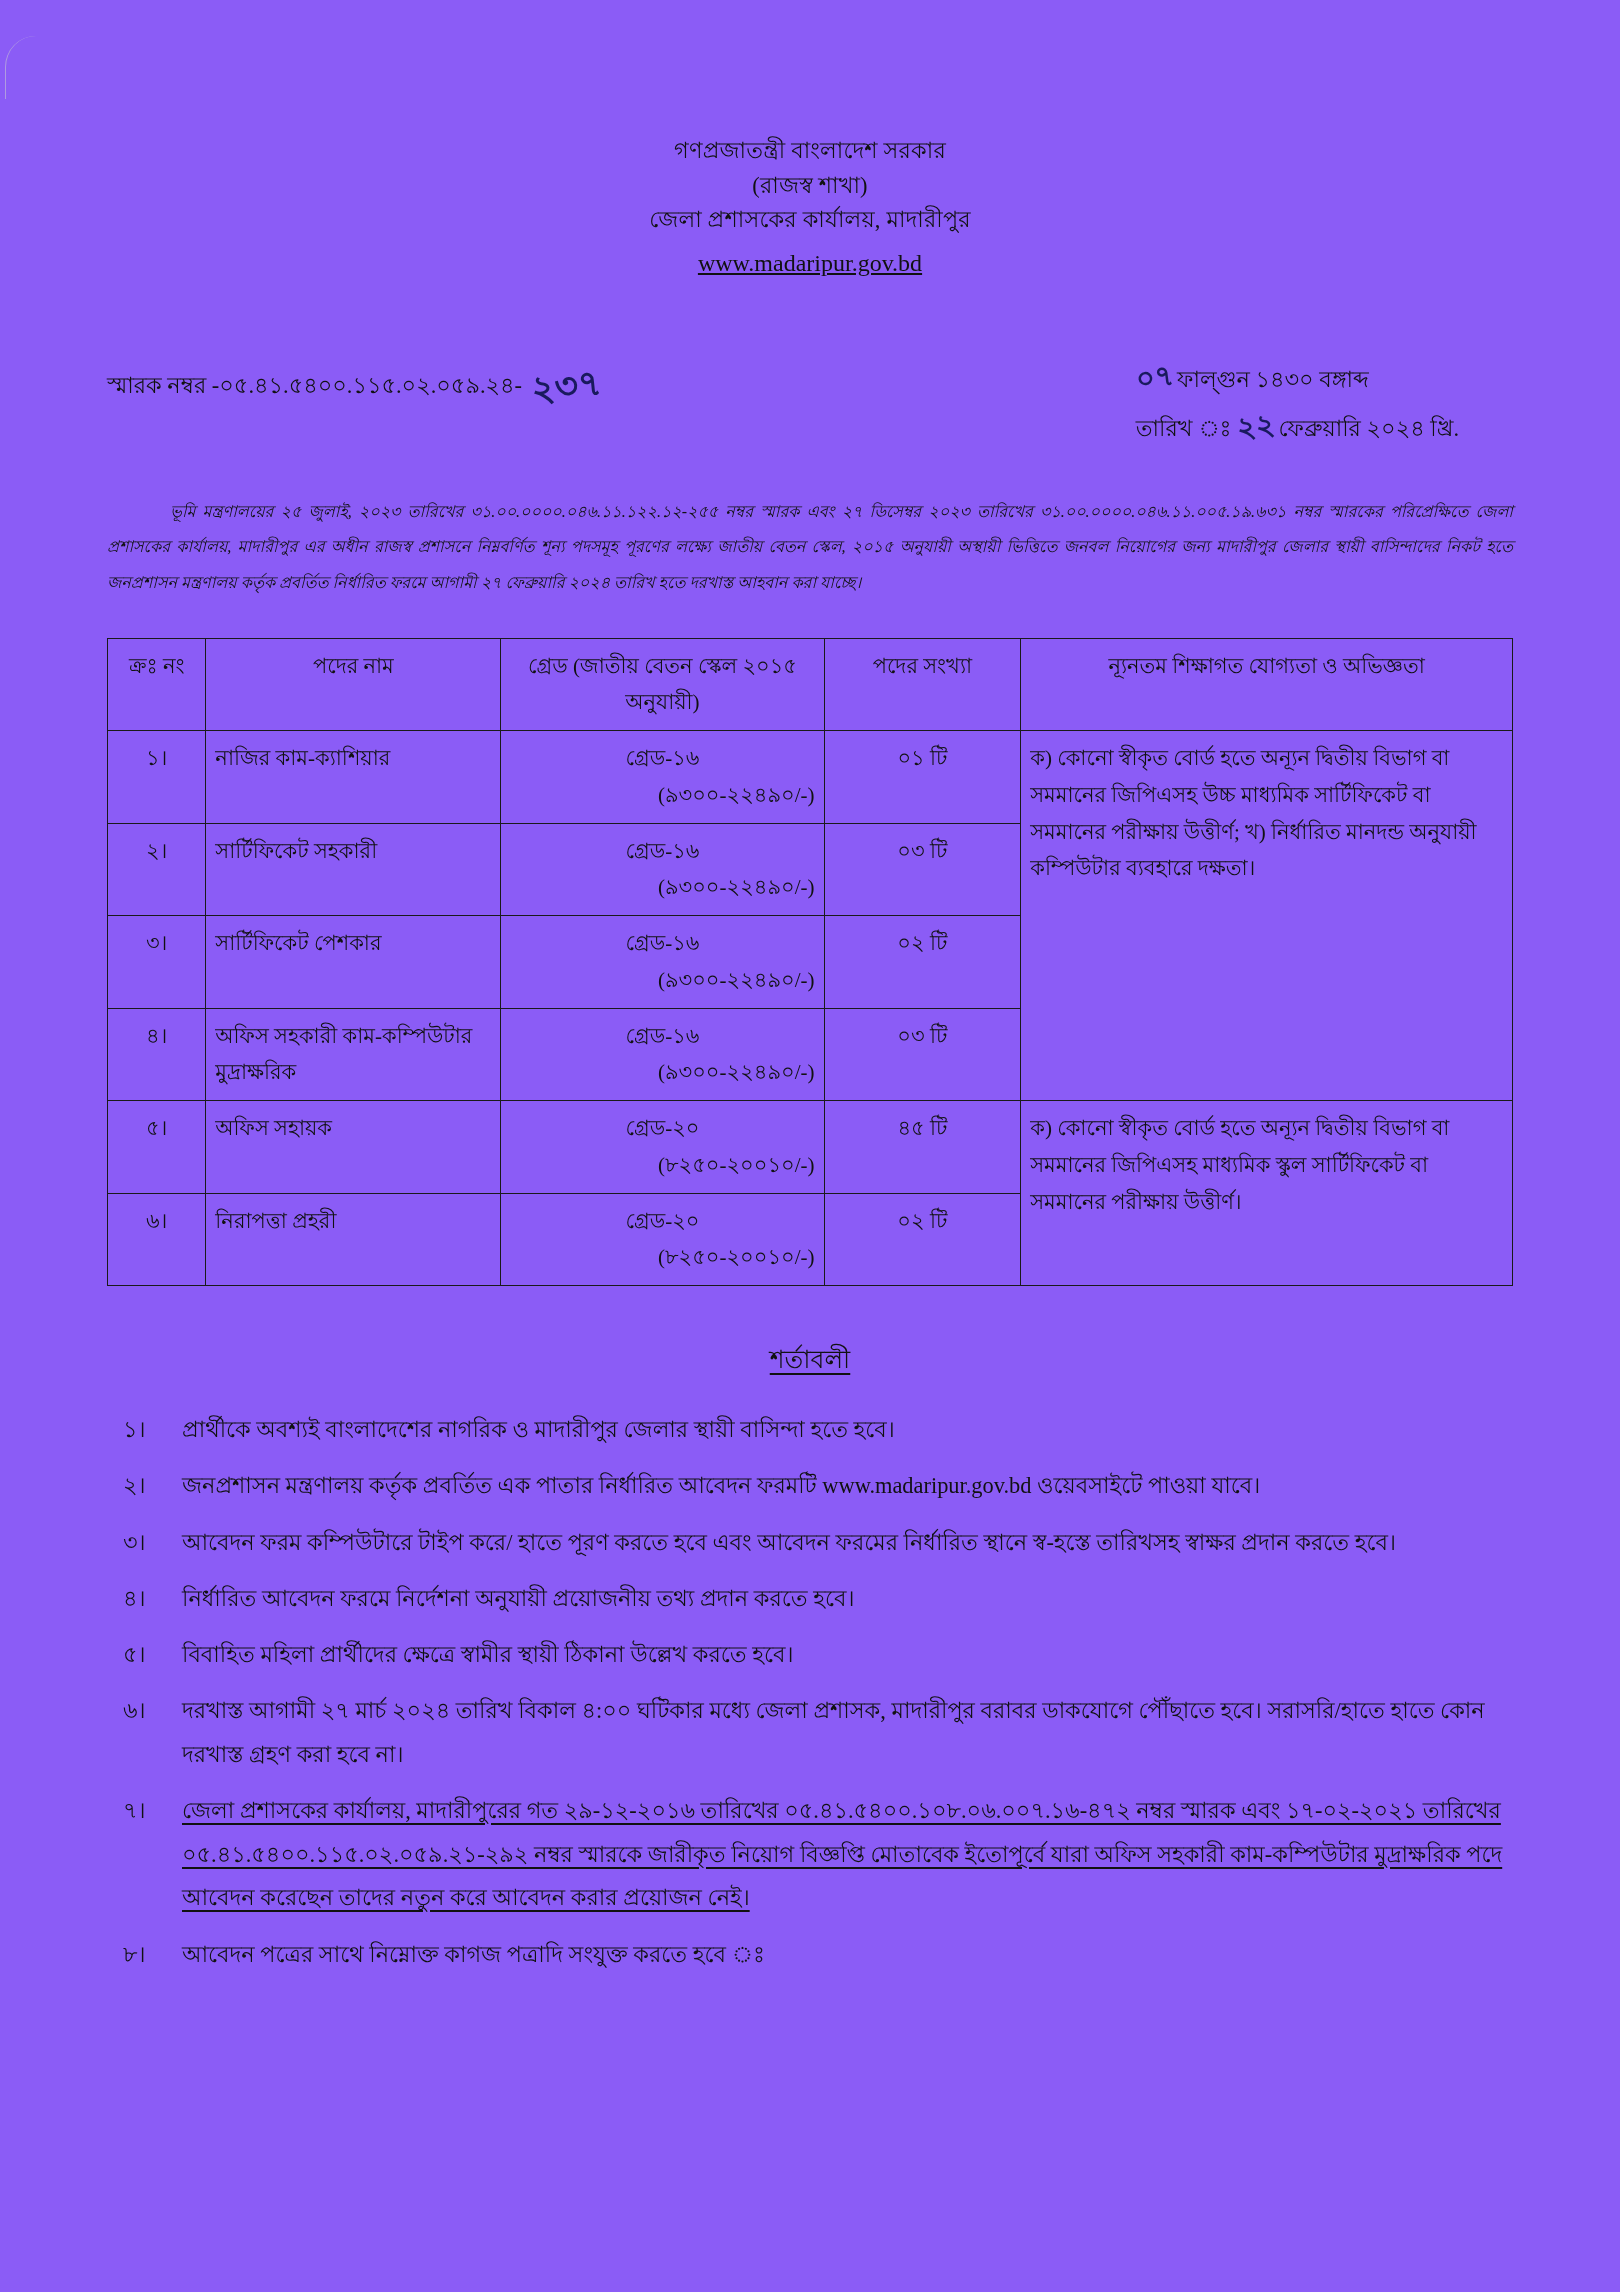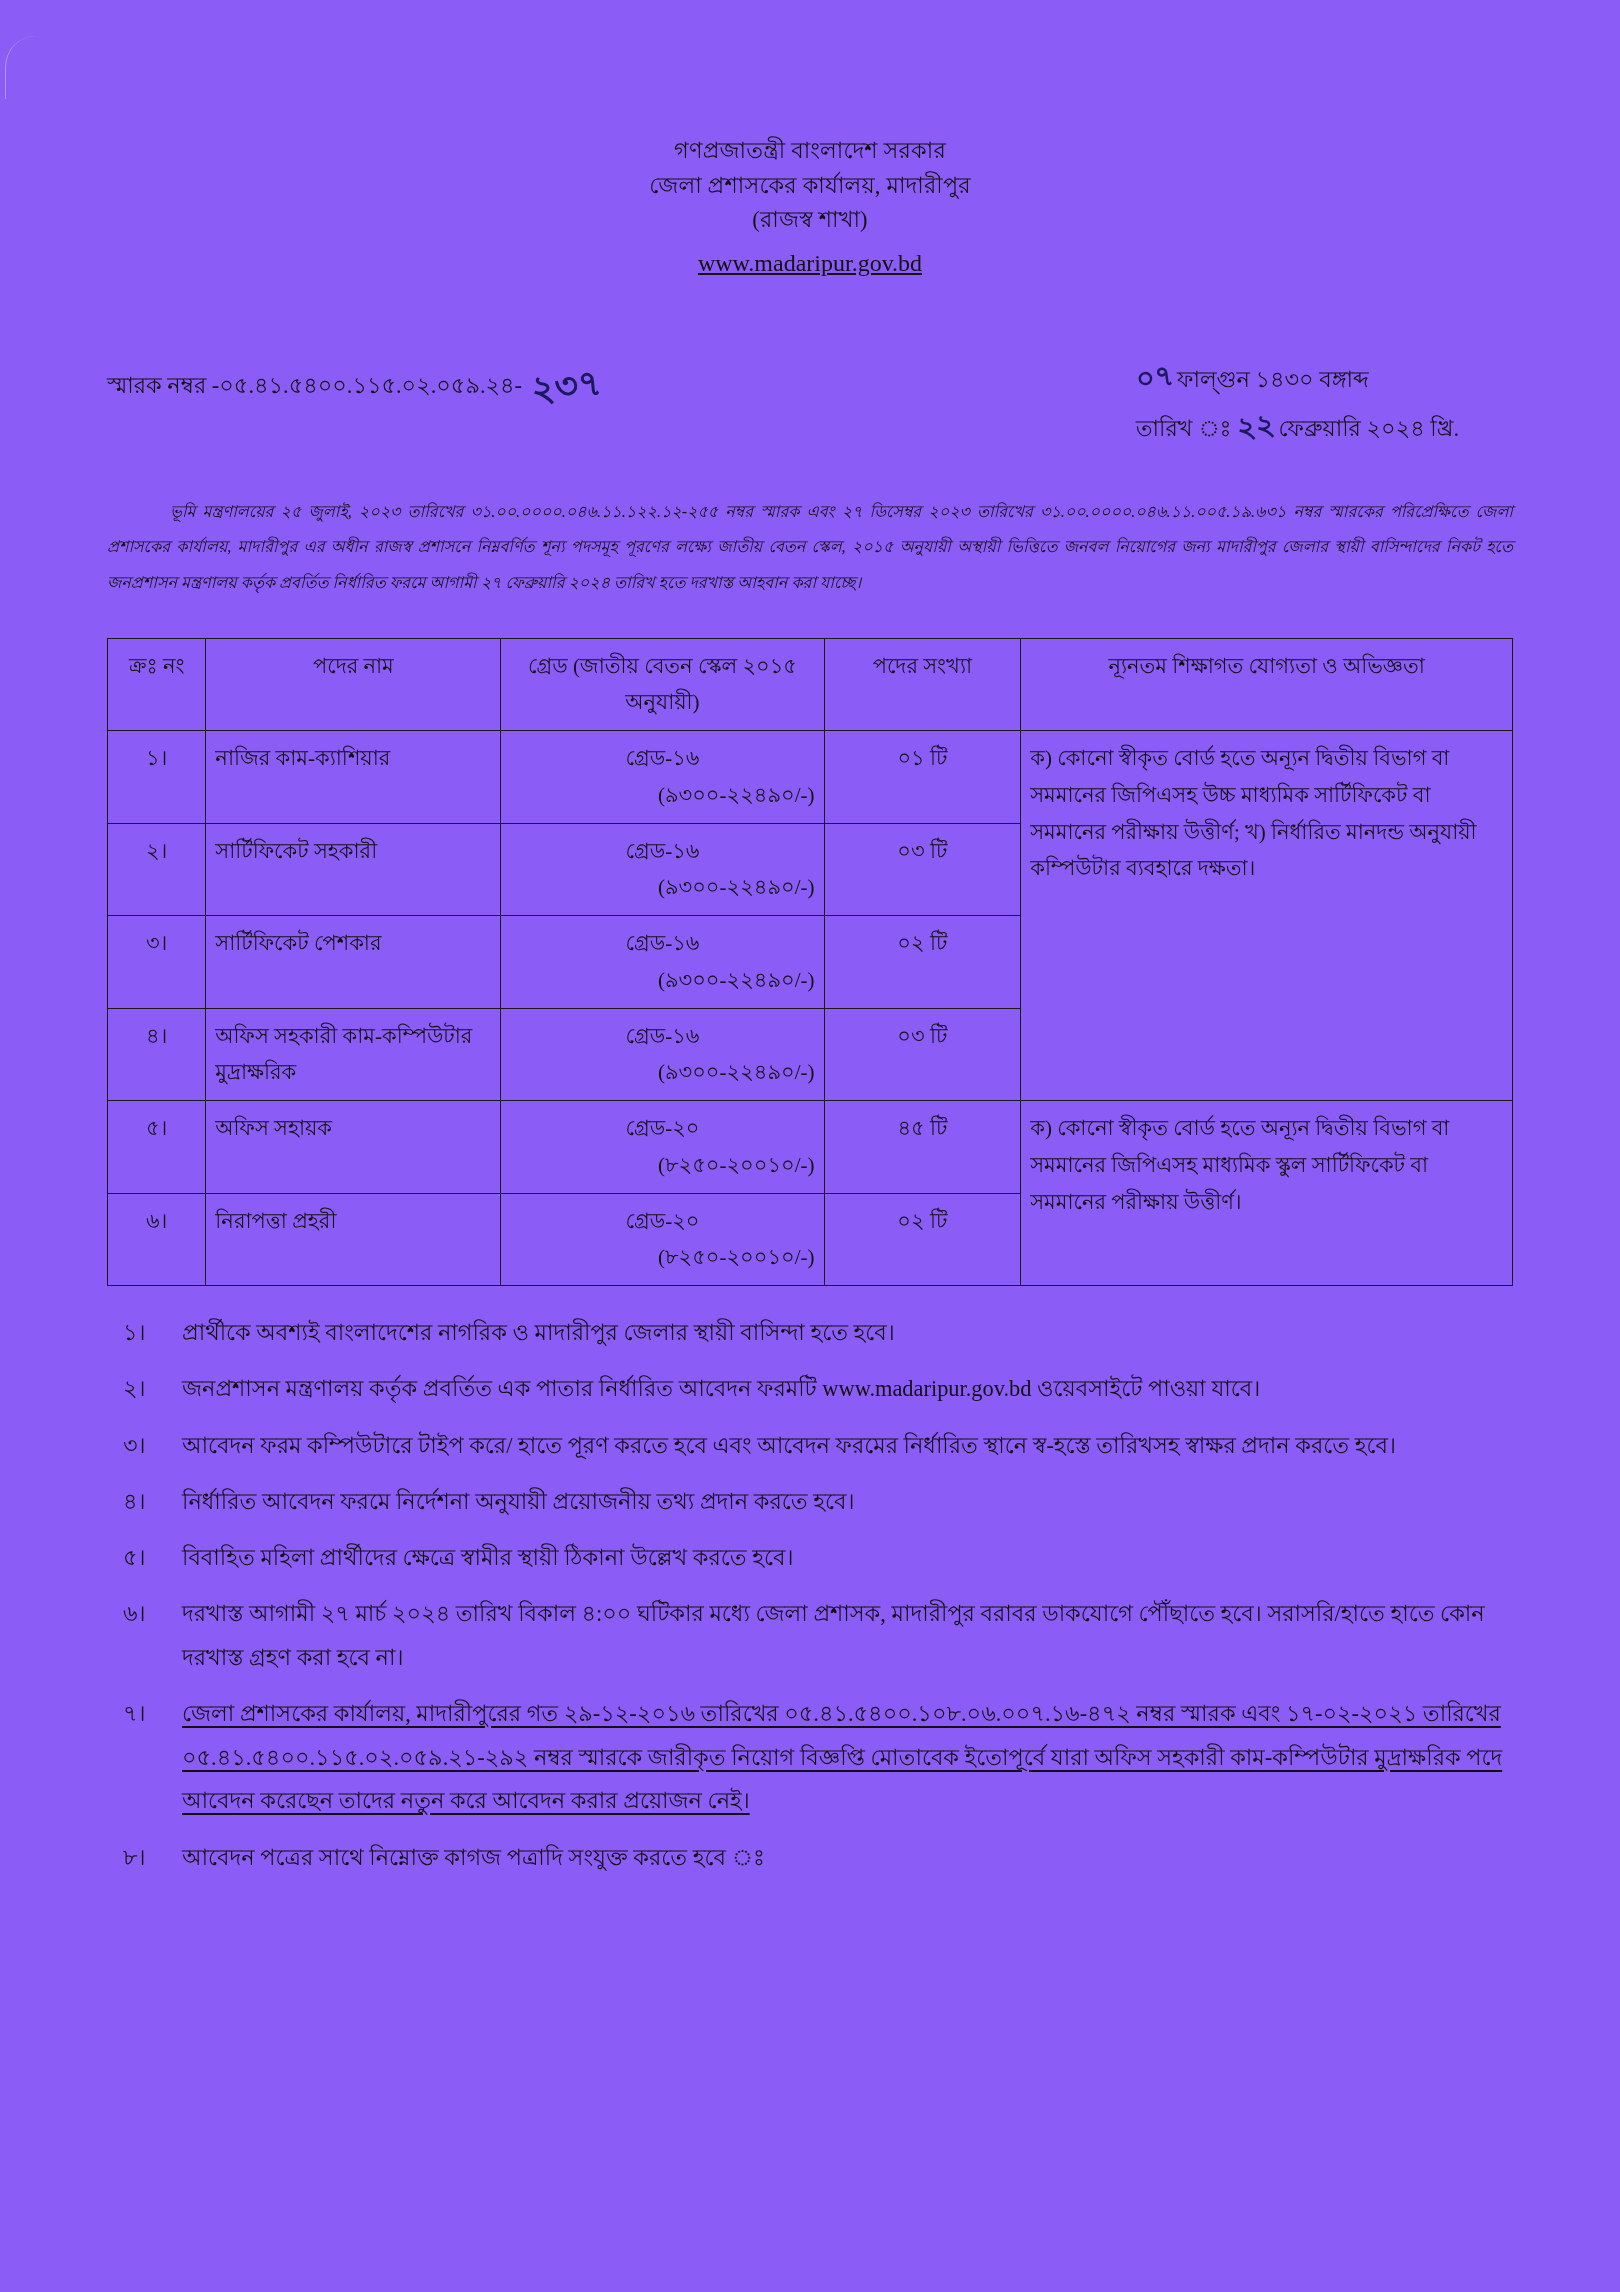--- a/index.html
+++ b/index.html
@@ -167,22 +167,22 @@
 </head>
 <body>
 
 <div class="page">
   <div class="scan-mark"></div>
 
   <div class="inner">
 
     <div class="header-block">
       <div class="header-line">গণপ্রজাতন্ত্রী বাংলাদেশ সরকার</div>
+      <div class="header-line">(রাজস্ব শাখা)</div>
       <div class="header-line">জেলা প্রশাসকের কার্যালয়, মাদারীপুর</div>
-      <div class="header-line">(রাজস্ব শাখা)</div>
       <div class="header-site">www.madaripur.gov.bd</div>
     </div>
 
     <div class="memo-row">
       <div class="memo-left">
         <span>স্মারক নম্বর -০৫.৪১.৫৪০০.১১৫.০২.০৫৯.২৪-</span><span class="memo-hand">২৩৭</span>
       </div>
       <div class="memo-right">
         <span class="l1"><span class="hand-sm">০৭</span><span>ফাল্গুন ১৪৩০ বঙ্গাব্দ</span></span>
         <span class="l2"><span>তারিখ ঃ</span> <span class="hand-sm">২২</span><span>ফেব্রুয়ারি ২০২৪ খ্রি.</span></span>
@@ -255,20 +255,21 @@
           <td class="c-post">নিরাপত্তা প্রহরী</td>
           <td class="c-grade">
             <span>গ্রেড-২০</span>
             <span class="gradeline2">(৮২৫০-২০০১০/-)</span>
           </td>
           <td class="c-num">০২ টি</td>
         </tr>
       </tbody>
     </table>
 
+    <div class="cond-title">শর্তাবলী</div>
 
     <ol class="conds">
       <li>
         <span class="num">১।</span>
         <span class="txt">প্রার্থীকে অবশ্যই বাংলাদেশের নাগরিক ও মাদারীপুর জেলার স্থায়ী বাসিন্দা হতে হবে।</span>
       </li>
       <li>
         <span class="num">২।</span>
         <span class="txt">জনপ্রশাসন মন্ত্রণালয় কর্তৃক প্রবর্তিত এক পাতার নির্ধারিত আবেদন ফরমটি www.madaripur.gov.bd ওয়েবসাইটে পাওয়া যাবে।</span>
       </li>

